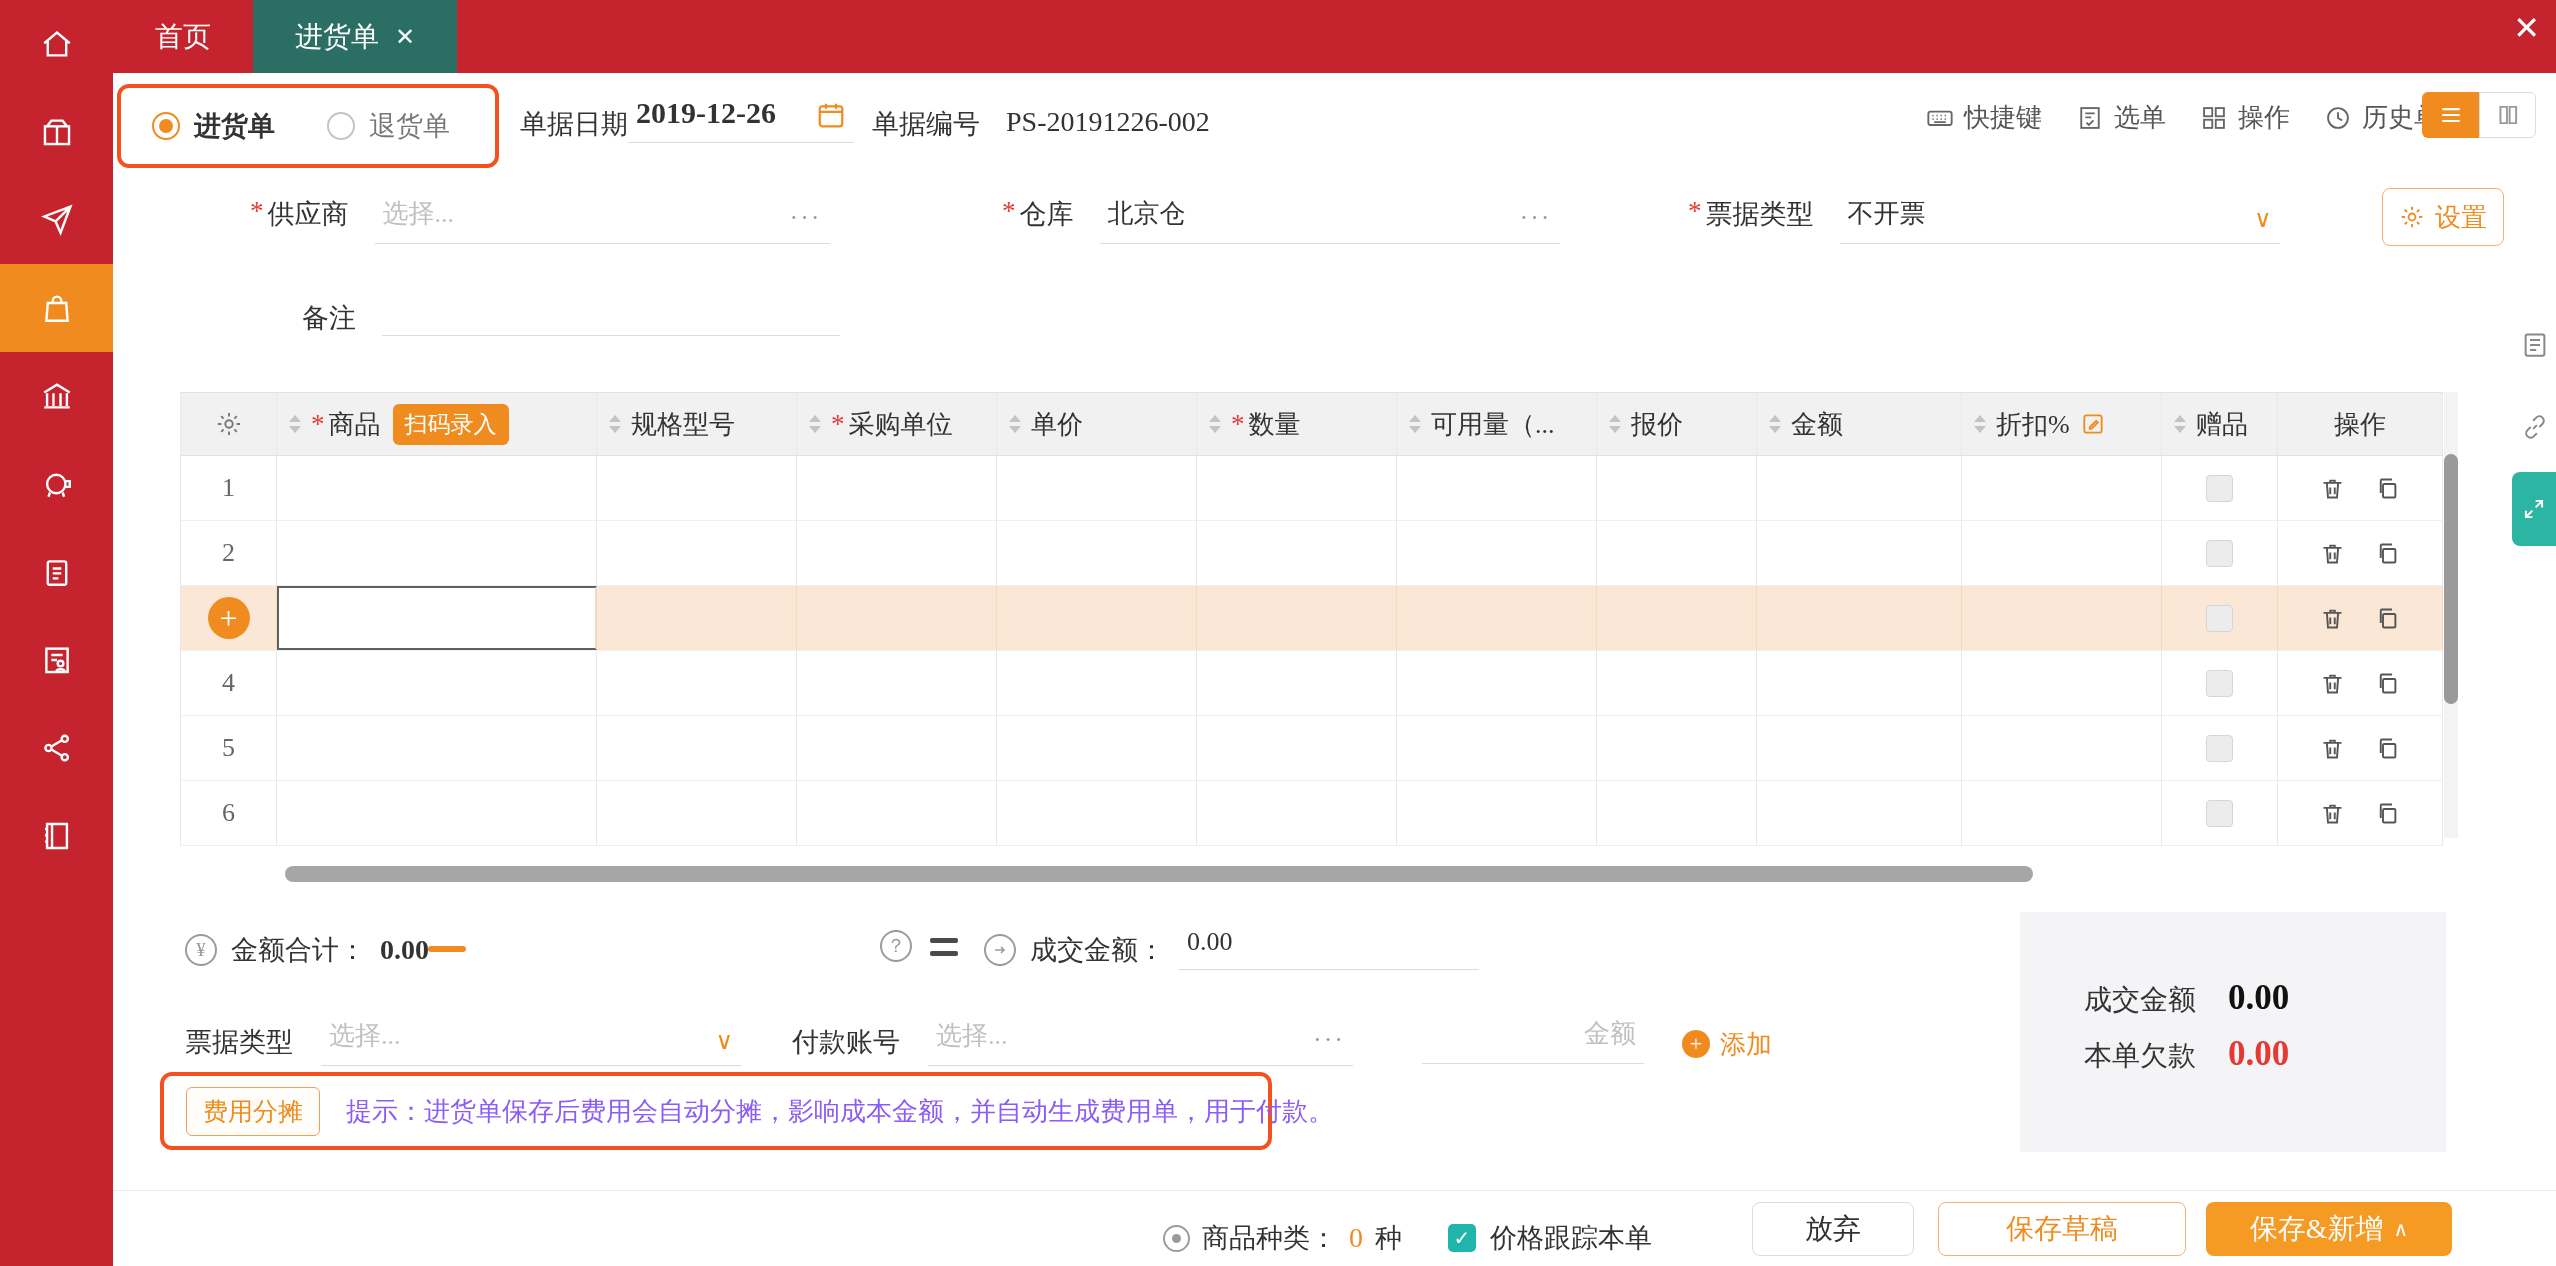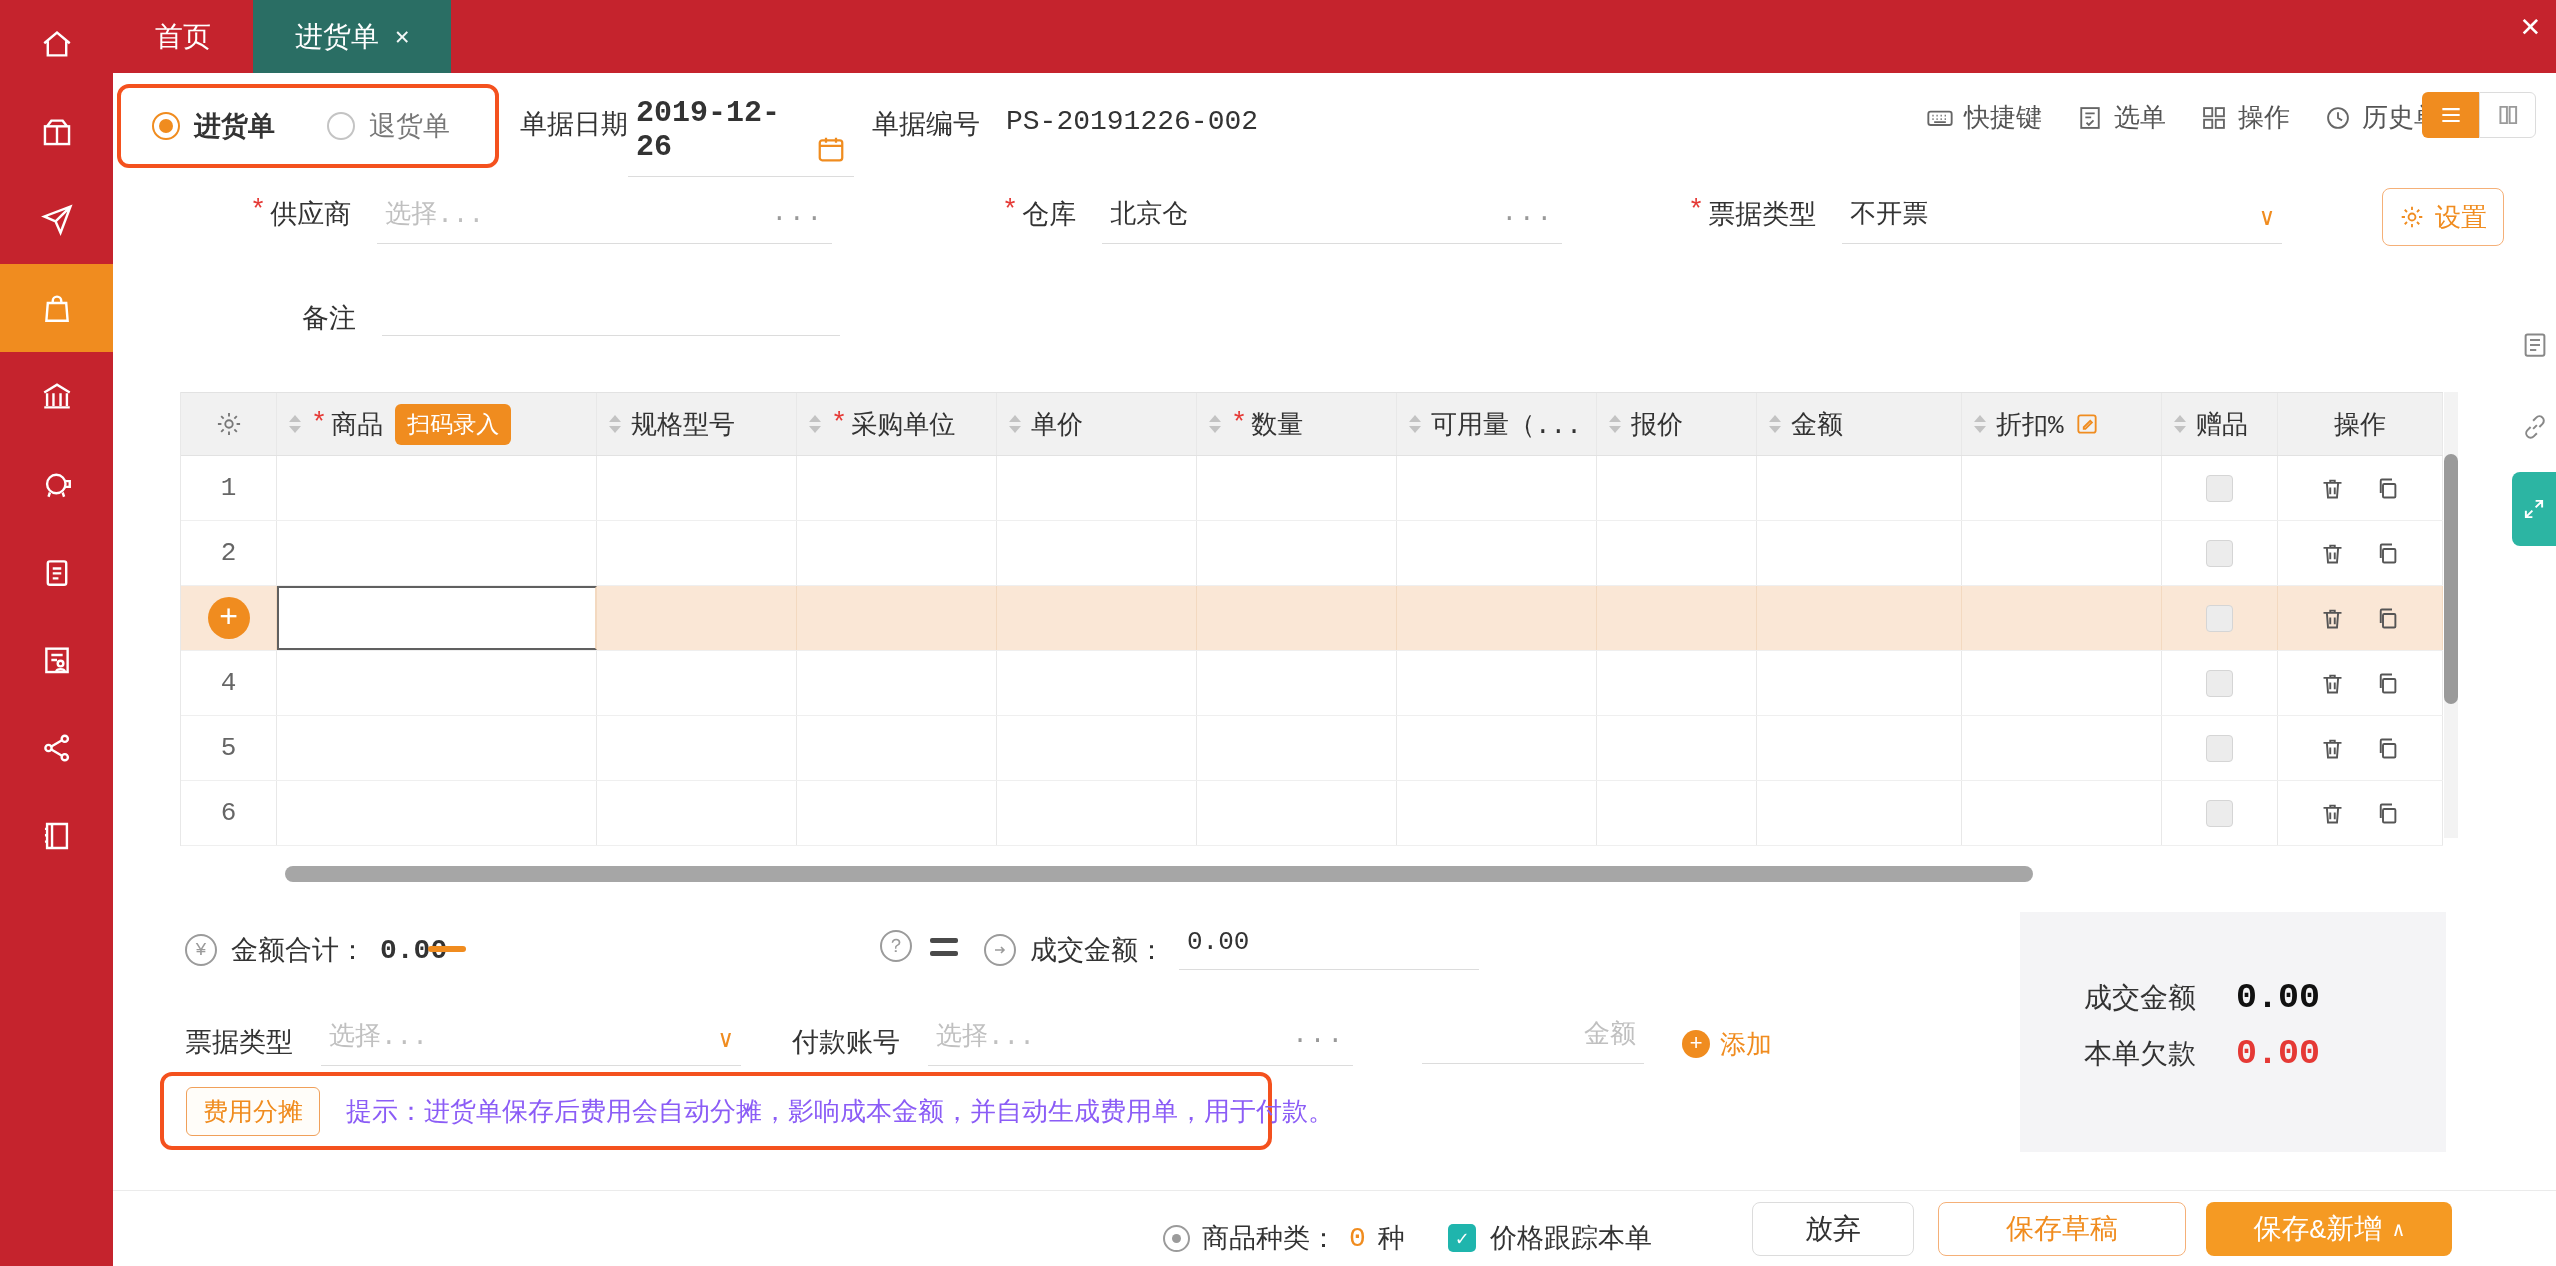--- a/index.html
+++ b/index.html
@@ -1,17 +1,17 @@
 <!DOCTYPE html>
 <html><head>
 <meta charset="utf-8">
 <style>
   html,body{margin:0;padding:0;background:#fff}
   .screen{position:relative;width:2556px;height:1266px;background:#fff;overflow:hidden;
-    font-family:Liberation Mono, monospace;color:#333;font-size:26px}
+    font-family:Liberation Serif, serif;color:#333;font-size:26px}
   .abs{position:absolute}
   svg{display:block}
 
   
   .sidebar{position:absolute;left:0;top:0;width:113px;height:1266px;background:#c5232d}
   .side-item{position:absolute;left:0;width:113px;height:88px;display:flex;align-items:center;justify-content:center;color:#fff}
   .side-item.active{background:#f08c1f}
 
   
   .topbar{position:absolute;left:113px;top:0;width:2443px;height:73px;background:#c5232d;display:flex;align-items:stretch}
@@ -76,21 +76,21 @@
 
   .annotation{position:absolute;border:4px solid #f4511e;border-radius:12px;box-sizing:border-box}
 
   .tool{display:flex;align-items:center;gap:10px;color:#555;font-size:26px}
   .toggle{width:57px;height:46px;box-sizing:border-box;display:flex;align-items:center;justify-content:center}
   .toggle.on{background:#f08c1f;border-radius:6px 0 0 6px;color:#fff}
   .toggle.off{background:#fff;border:1px solid #dcdcdc;border-radius:0 6px 6px 0;color:#9a9a9a}
 
   
   .sumpanel{position:absolute;left:2020px;top:912px;width:426px;height:240px;background:#f4f4f6}
-  .sumrow{position:absolute;left:64px;display:flex;align-items:baseline;gap:40px}
+  .sumrow{position:absolute;left:64px;display:flex;align-items:baseline;gap:32px}
   .sumlabel{font-size:28px;color:#333}
   .sumval{font-size:35px;font-weight:bold;color:#111}
   .sumval.red{color:#e53935}
 
   
   .footer{position:absolute;left:113px;top:1190px;width:2443px;height:76px;background:#fff;border-top:1px solid #ebebeb}
   .teal-check{width:28px;height:28px;border-radius:5px;background:#1fb5ad;color:#fff;font-size:20px;display:flex;align-items:center;justify-content:center}
   .fab{position:absolute;left:2512px;top:472px;width:44px;height:74px;background:#2cb5a3;border-radius:8px 0 0 8px;display:flex;align-items:center;justify-content:center;color:#fff}
 </style>
 </head>

